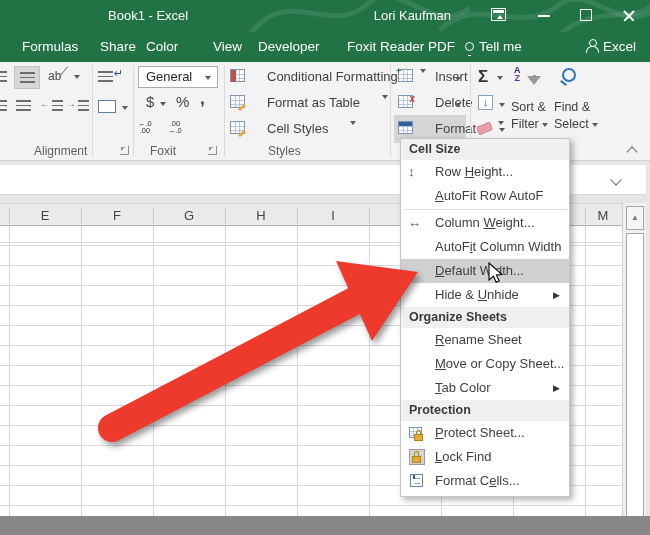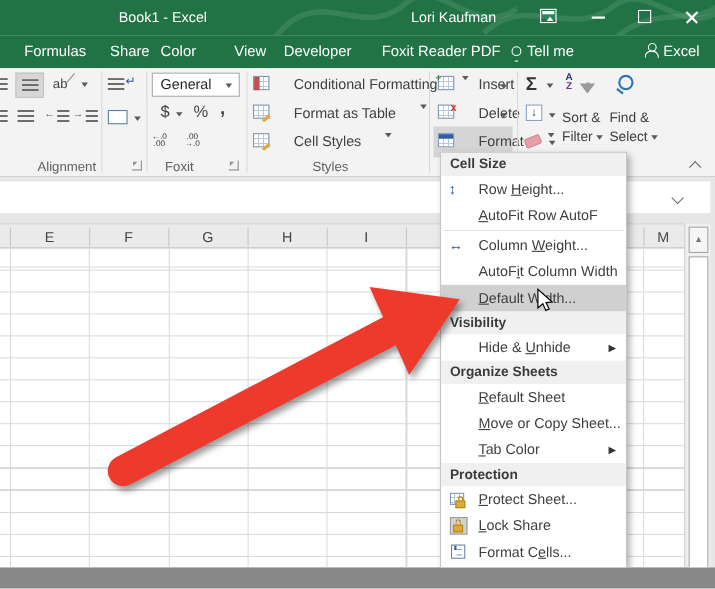--- a/index.html
+++ b/index.html
@@ -211,21 +211,21 @@
       <span>Format as Table</span>
         <span class="dd"></span>
     </span>
     <span class="srow" style="left:230px;top:59px">
       <span class="grid14">
           <span class="pencil"></span>
         </span>
       <span>Cell Styles</span>
         <span class="dd"></span>
     </span>
-    <span class="glabel" style="left:284px">Styles</span>
+    <span class="glabel" style="left:268px">Styles</span>
     <span class="vsep" style="left:390px"></span>
 
     <span class="pressed"></span>
     <span class="srow" style="left:398px;top:7px">
       <span class="grid14">
           <span class="ins-arrow">+</span>
         </span>
       <span>Insert</span>
     </span>
     <span class="dd" style="position:absolute;left:455px;top:15px"></span>
@@ -315,29 +315,28 @@
       <span class="mic arr-ic"><span>↔</span></span>
       <span>Column </span><span class="hk">W</span><span>eight...</span>
     </div>
     <div class="mi">
       <span>AutoF</span><span class="hk">i</span><span>t Column Width</span>
     </div>
     <div class="mi hl">
       <span class="hk">D</span><span>efault Width...</span>
     </div>
 
-    <div class="mhdr">Visibility</div>
     <div class="mi">
       <span>Hide &amp; </span><span class="hk">U</span><span>nhide</span>
       <span class="sub">▶</span>
     </div>
 
     <div class="mhdr">Organize Sheets</div>
     <div class="mi">
-      <span class="hk">R</span><span>efault Sheet</span>
+      <span class="hk">R</span><span>ename Sheet</span>
     </div>
     <div class="mi">
       <span class="hk">M</span><span>ove or Copy Sheet...</span>
     </div>
     <div class="mi">
       <span class="hk">T</span><span>ab Color</span>
       <span class="sub">▶</span>
     </div>
 
     <div class="mhdr">Protection</div>
@@ -348,21 +347,21 @@
           <span class="lockbody" style="left:6px;top:9px"></span>
         </span>
       <span class="hk">P</span><span>rotect Sheet...</span>
     </div>
     <div class="mi">
       <span class="mic">
           <span class="graybox"></span>
           <span class="lockshackle"></span>
           <span class="lockbody"></span>
         </span>
-      <span class="hk">L</span><span>ock Share</span>
+      <span class="hk">L</span><span>ock Find</span>
     </div>
     <div class="mi">
       <span class="mic">
           <span class="dlg">
             <i></i>
             <i></i>
             <em></em>
             <em></em>
           </span>
         </span>

